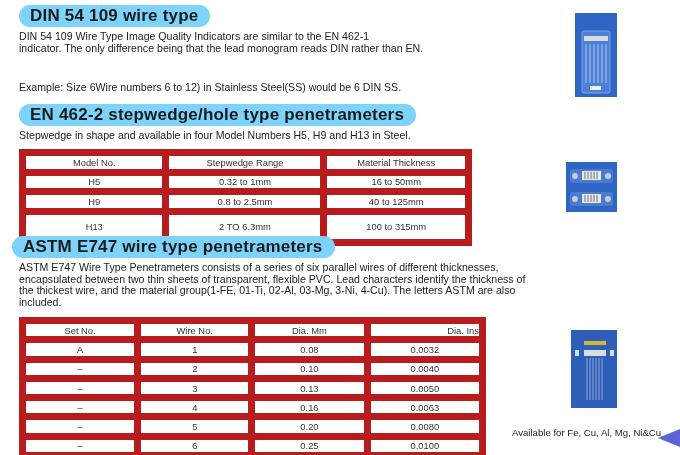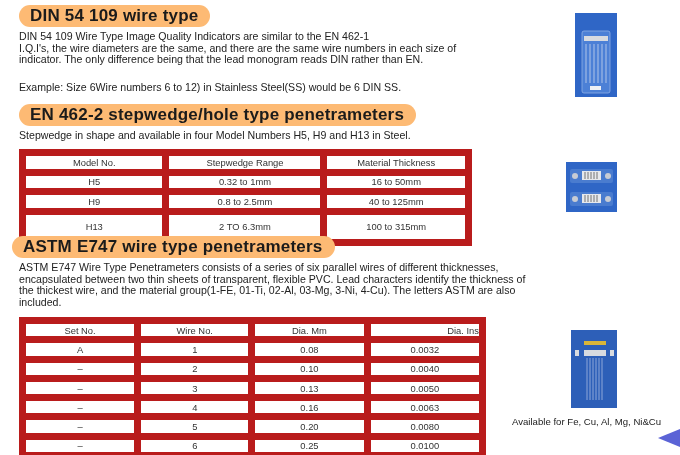--- a/index.html
+++ b/index.html
@@ -1,40 +1,39 @@
 <!DOCTYPE html>
 <html><head>
 <meta charset="utf-8">
 <style>
   * { box-sizing: border-box; margin: 0; padding: 0; }
   html, body { width: 680px; height: 455px; overflow: hidden; background: #ffffff; }
   body { font-family: "Liberation Sans", "DejaVu Sans", sans-serif; color: #222; position: relative; }
   .pill {
-    position: absolute; background: #fdba74; border-radius: 12px;
+    position: absolute; background: #7dd3fc; border-radius: 12px;
     color: #1b1b1b; font-weight: bold; font-size: 17px; line-height: 22px;
     padding: 0 12px 0 11px; letter-spacing: 0.2px; white-space: nowrap;
   }
   .para { position: absolute; font-size: 10.6px; line-height: 11.6px; color: #222; white-space: nowrap; }
   table.grid { position: absolute; border-collapse: collapse; font-size: 9.4px; color: #333; }
   table.grid td, table.grid th {
     border: 7px solid #b91c1c; text-align: center; font-weight: normal; padding: 0;
   }
   .img-box { position: absolute; }
-  .caption { position: absolute; font-size: 9.6px; color: #222; white-space: nowrap; }
+  .caption { position: absolute; font-size: 9.6px; color: #222; white-space: nowrap; margin-top: 11px; }
   .arrow { position: absolute; right: 0; top: 429px; width: 0; height: 0;
     border-top: 9px solid transparent; border-bottom: 9px solid transparent;
     border-right: 22px solid #5b63d6; }
 </style>
 </head>
 <body>
 
 <div class="pill" style="left:19px; top:5px;">DIN 54 109 wire type</div>
 <div class="para" style="left:19px; top:31px;">
   <div>DIN 54 109 Wire Type Image Quality Indicators are similar to the EN 462-1</div>
-  <div>I.Q.I's, the wire diameters are the same, and there are the same wire numbers in each size of</div>
   <div>indicator. The only difference being that the lead monogram reads DIN rather than EN.</div>
 </div>
 <div class="para" style="left:19px; top:82px;">Example: Size 6Wire numbers 6 to 12) in Stainless Steel(SS) would be 6 DIN SS.</div>
 
 <div class="img-box" style="left:575px; top:13px; width:42px; height:84px;">
   <svg width="42" height="84" viewBox="0 0 42 84">
     <rect x="0" y="0" width="42" height="84" fill="#2f66c6"></rect>
     <rect x="7" y="18" width="28" height="62" rx="2" fill="#4c80d6" stroke="#8fb0e6" stroke-width="0.8"></rect>
     <rect x="9" y="23" width="24" height="5" fill="#d8dbe0"></rect>
     <g stroke="#c9d6ee" stroke-width="0.8">

